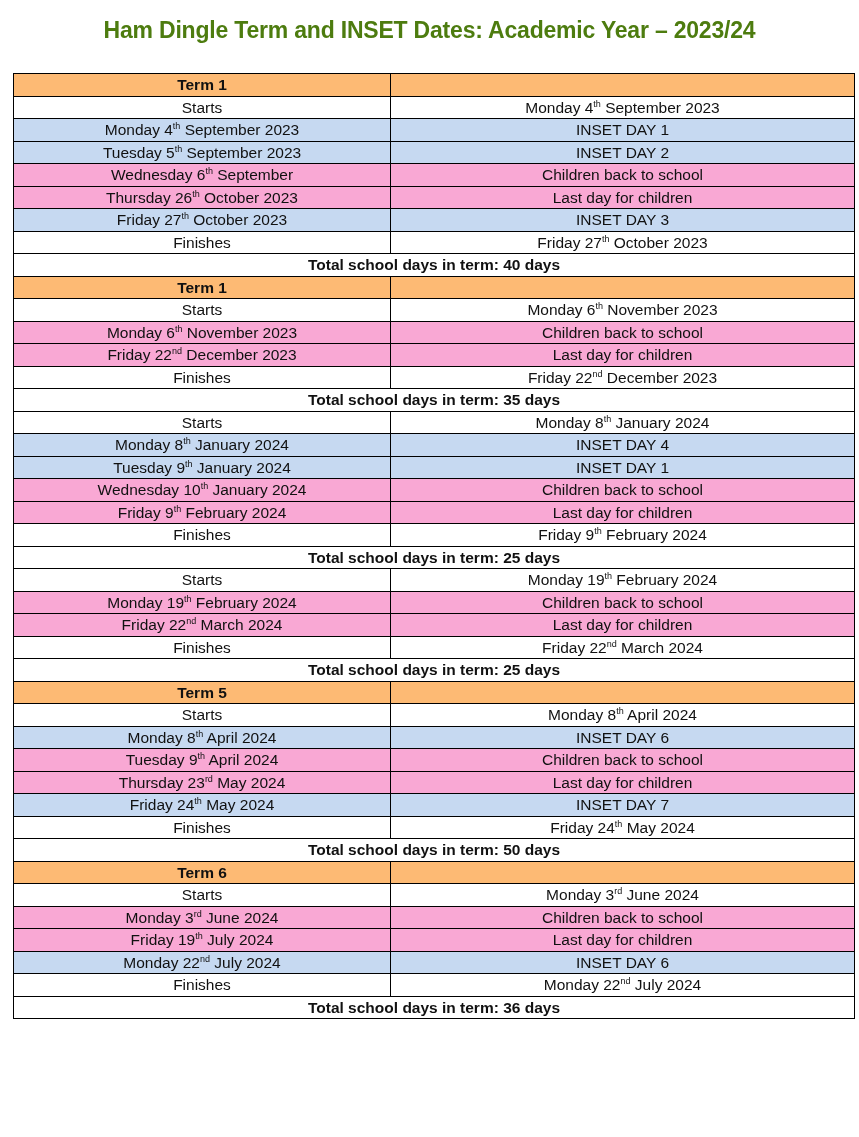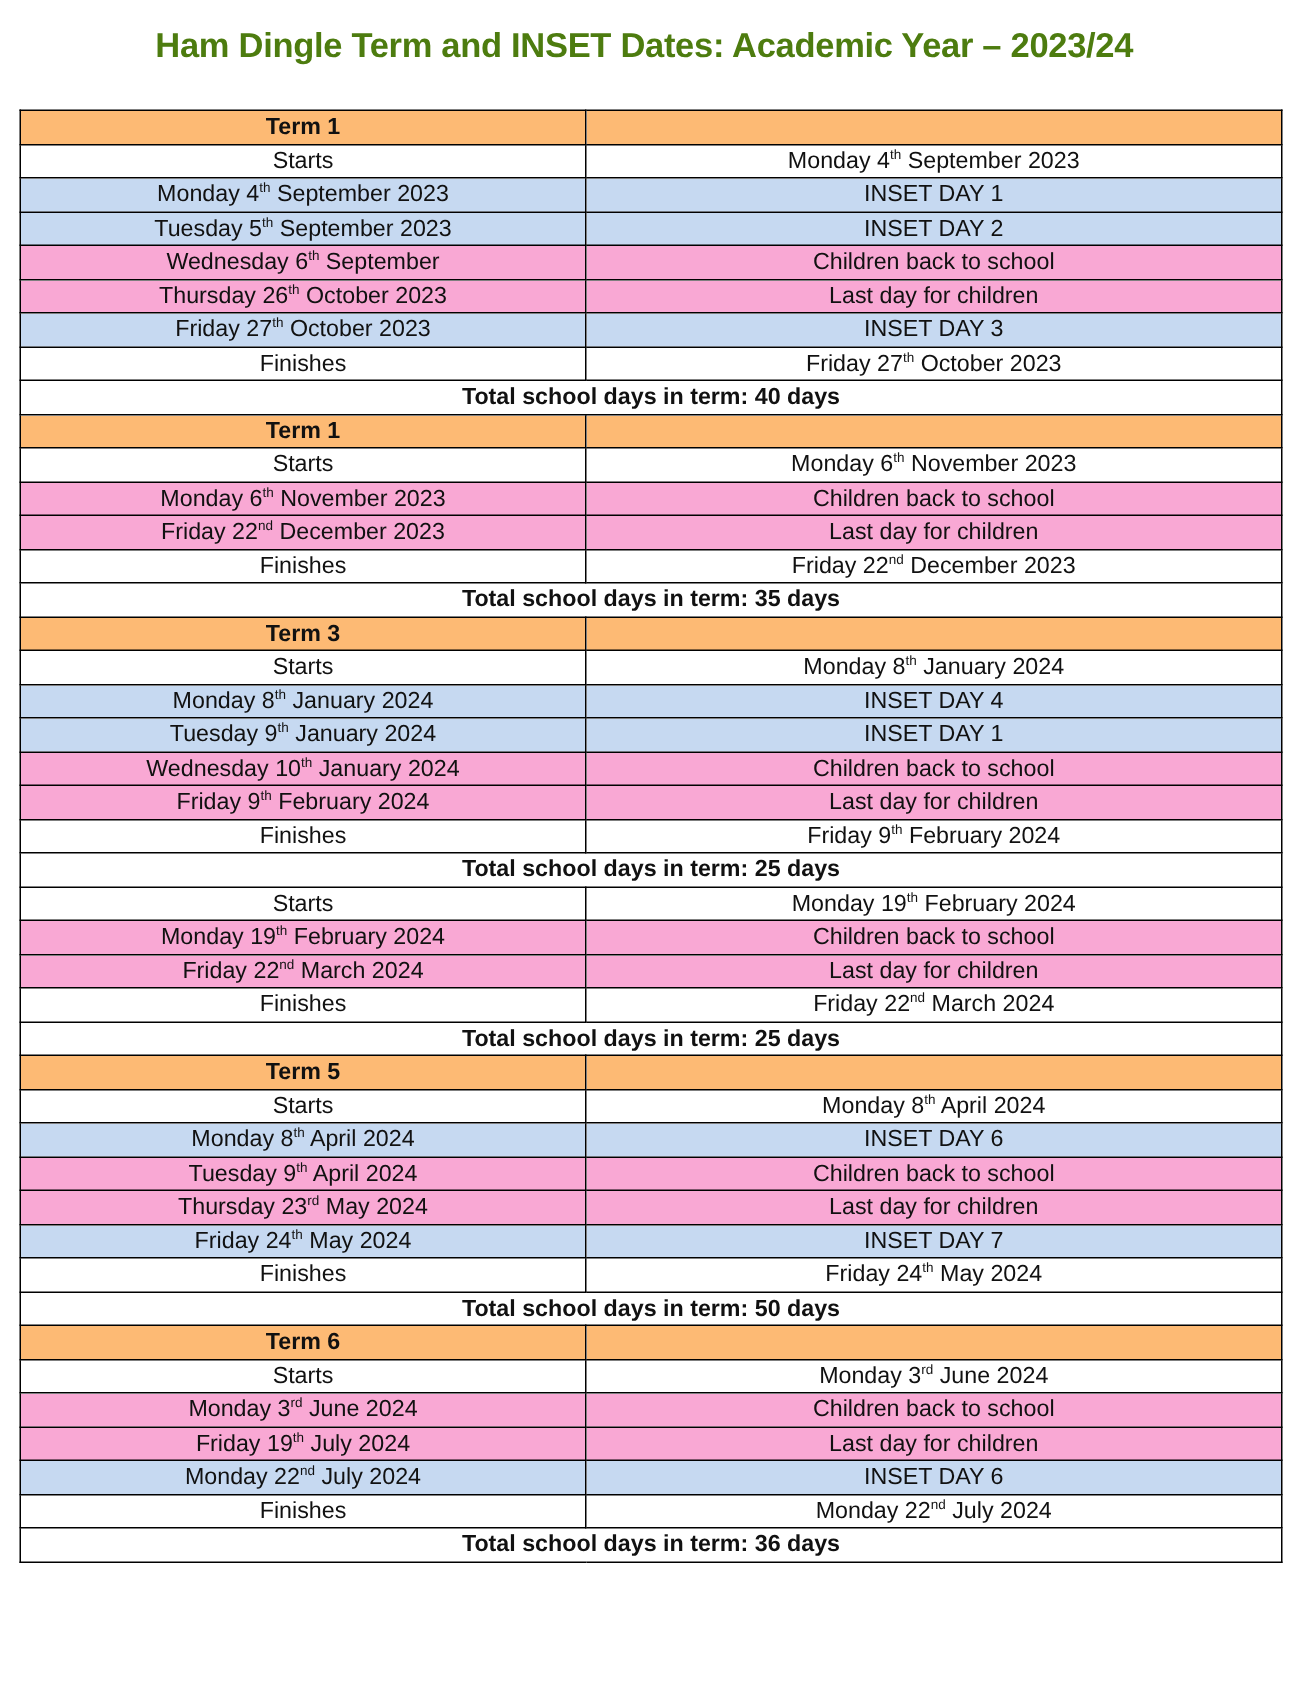--- a/index.html
+++ b/index.html
@@ -78,24 +78,20 @@
       <tr class="green">
         <td class="c1">Friday 22<sup>nd</sup> December 2023</td>
         <td class="c2">Last day for children</td>
       </tr>
       <tr class="plain">
         <td class="c1">Finishes</td>
         <td class="c2">Friday 22<sup>nd</sup> December 2023</td>
       </tr>
       <tr class="total">
         <td colspan="2">Total school days in term: 35 days</td>
-      </tr>
-      <tr class="head">
-        <td class="c1">Term 3</td>
-        <td class="c2"></td>
       </tr>
       <tr class="plain">
         <td class="c1">Starts</td>
         <td class="c2">Monday 8<sup>th</sup> January 2024</td>
       </tr>
       <tr class="inset">
         <td class="c1">Monday 8<sup>th</sup> January 2024</td>
         <td class="c2">INSET DAY 4</td>
       </tr>
       <tr class="inset">

